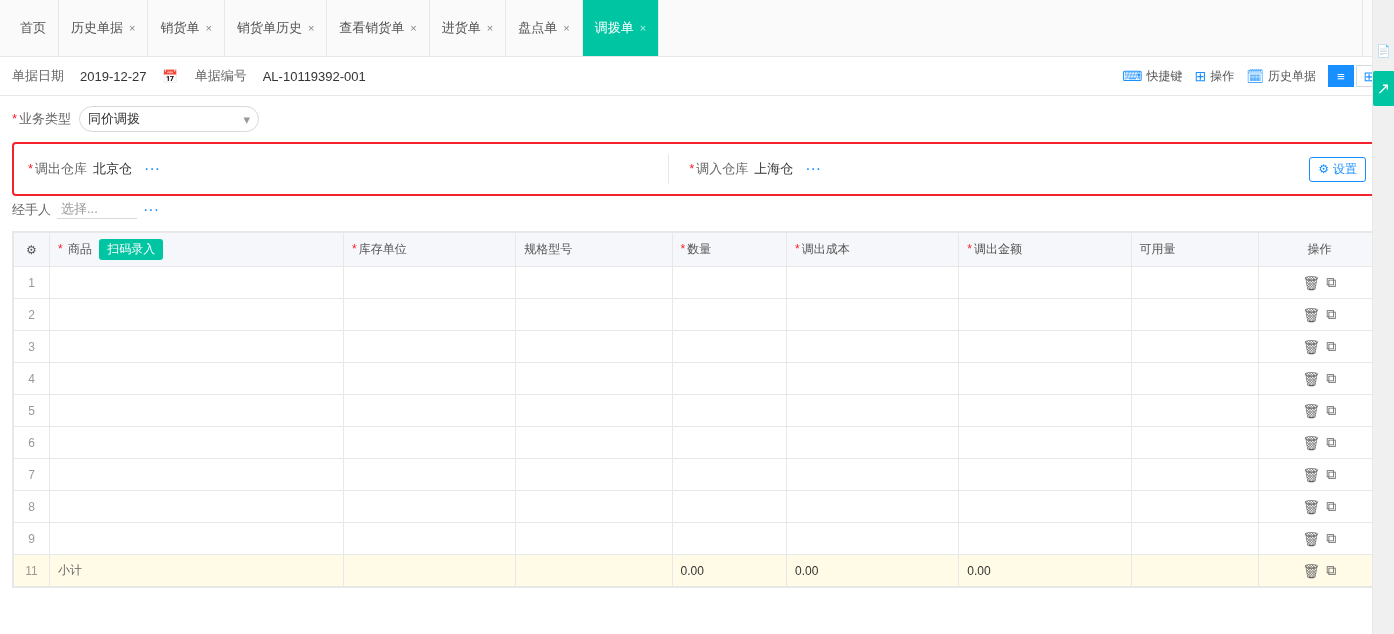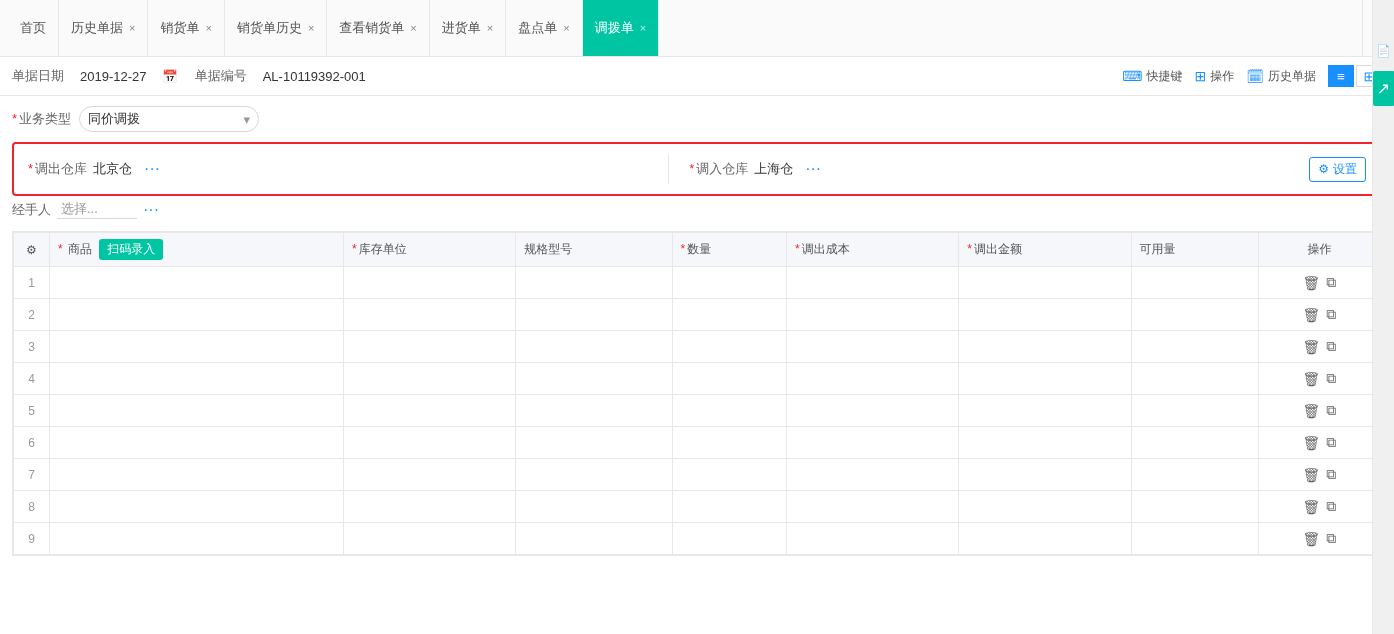--- a/index.html
+++ b/index.html
@@ -428,20 +428,36 @@
       <td></td>
       <td></td>
       <td></td>
       <td class="col-ops">
         <div class="ops-icons">
           <span class="op-icon">🗑</span>
           <span class="op-icon">⧉</span>
         </div>
       </td>
     </tr>
+        <tr class="subtotal-row">
+      <td class="row-num">11</td>
+      <td style="color:#666">小计</td>
+      <td></td>
+      <td></td>
+      <td class="subtotal-val">0.00</td>
+      <td class="subtotal-val">0.00</td>
+      <td class="subtotal-val">0.00</td>
+      <td></td>
+      <td class="col-ops">
+        <div class="ops-icons">
+          <span class="op-icon">🗑</span>
+          <span class="op-icon">⧉</span>
+        </div>
+      </td>
+    </tr>
       </tbody>
   </table>
 </div>
 
 <div class="side-panel">
   <div class="side-btn">📄</div>
   <div class="side-btn-green">↗</div>
 </div>
 
 </body></html>

